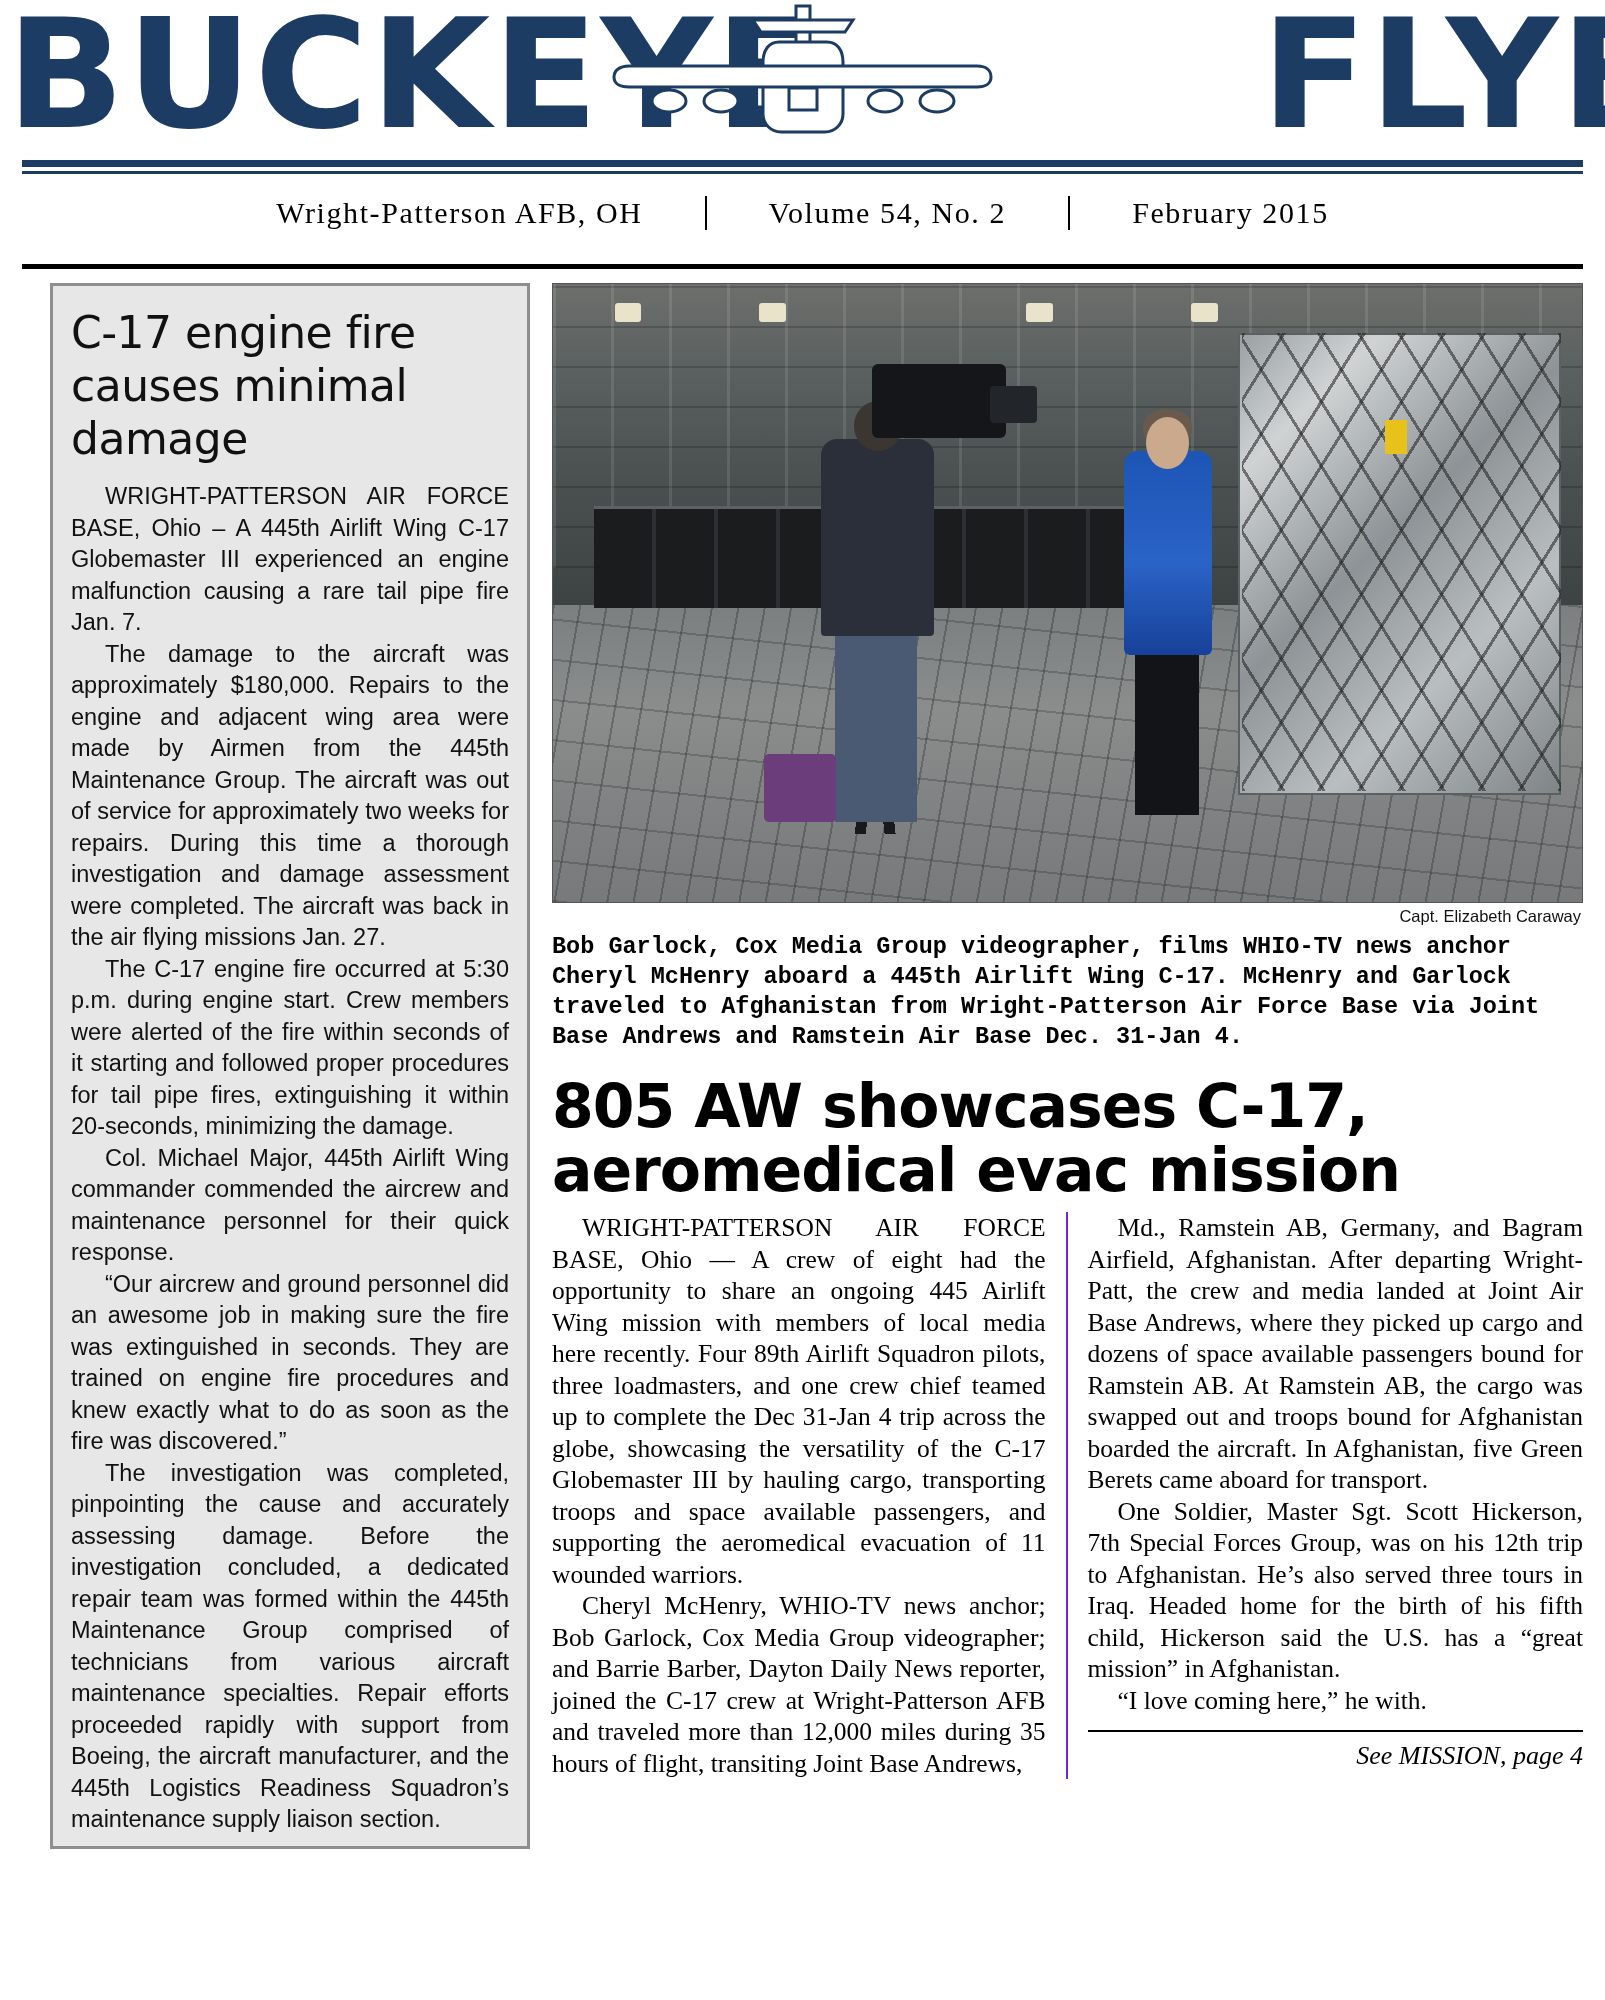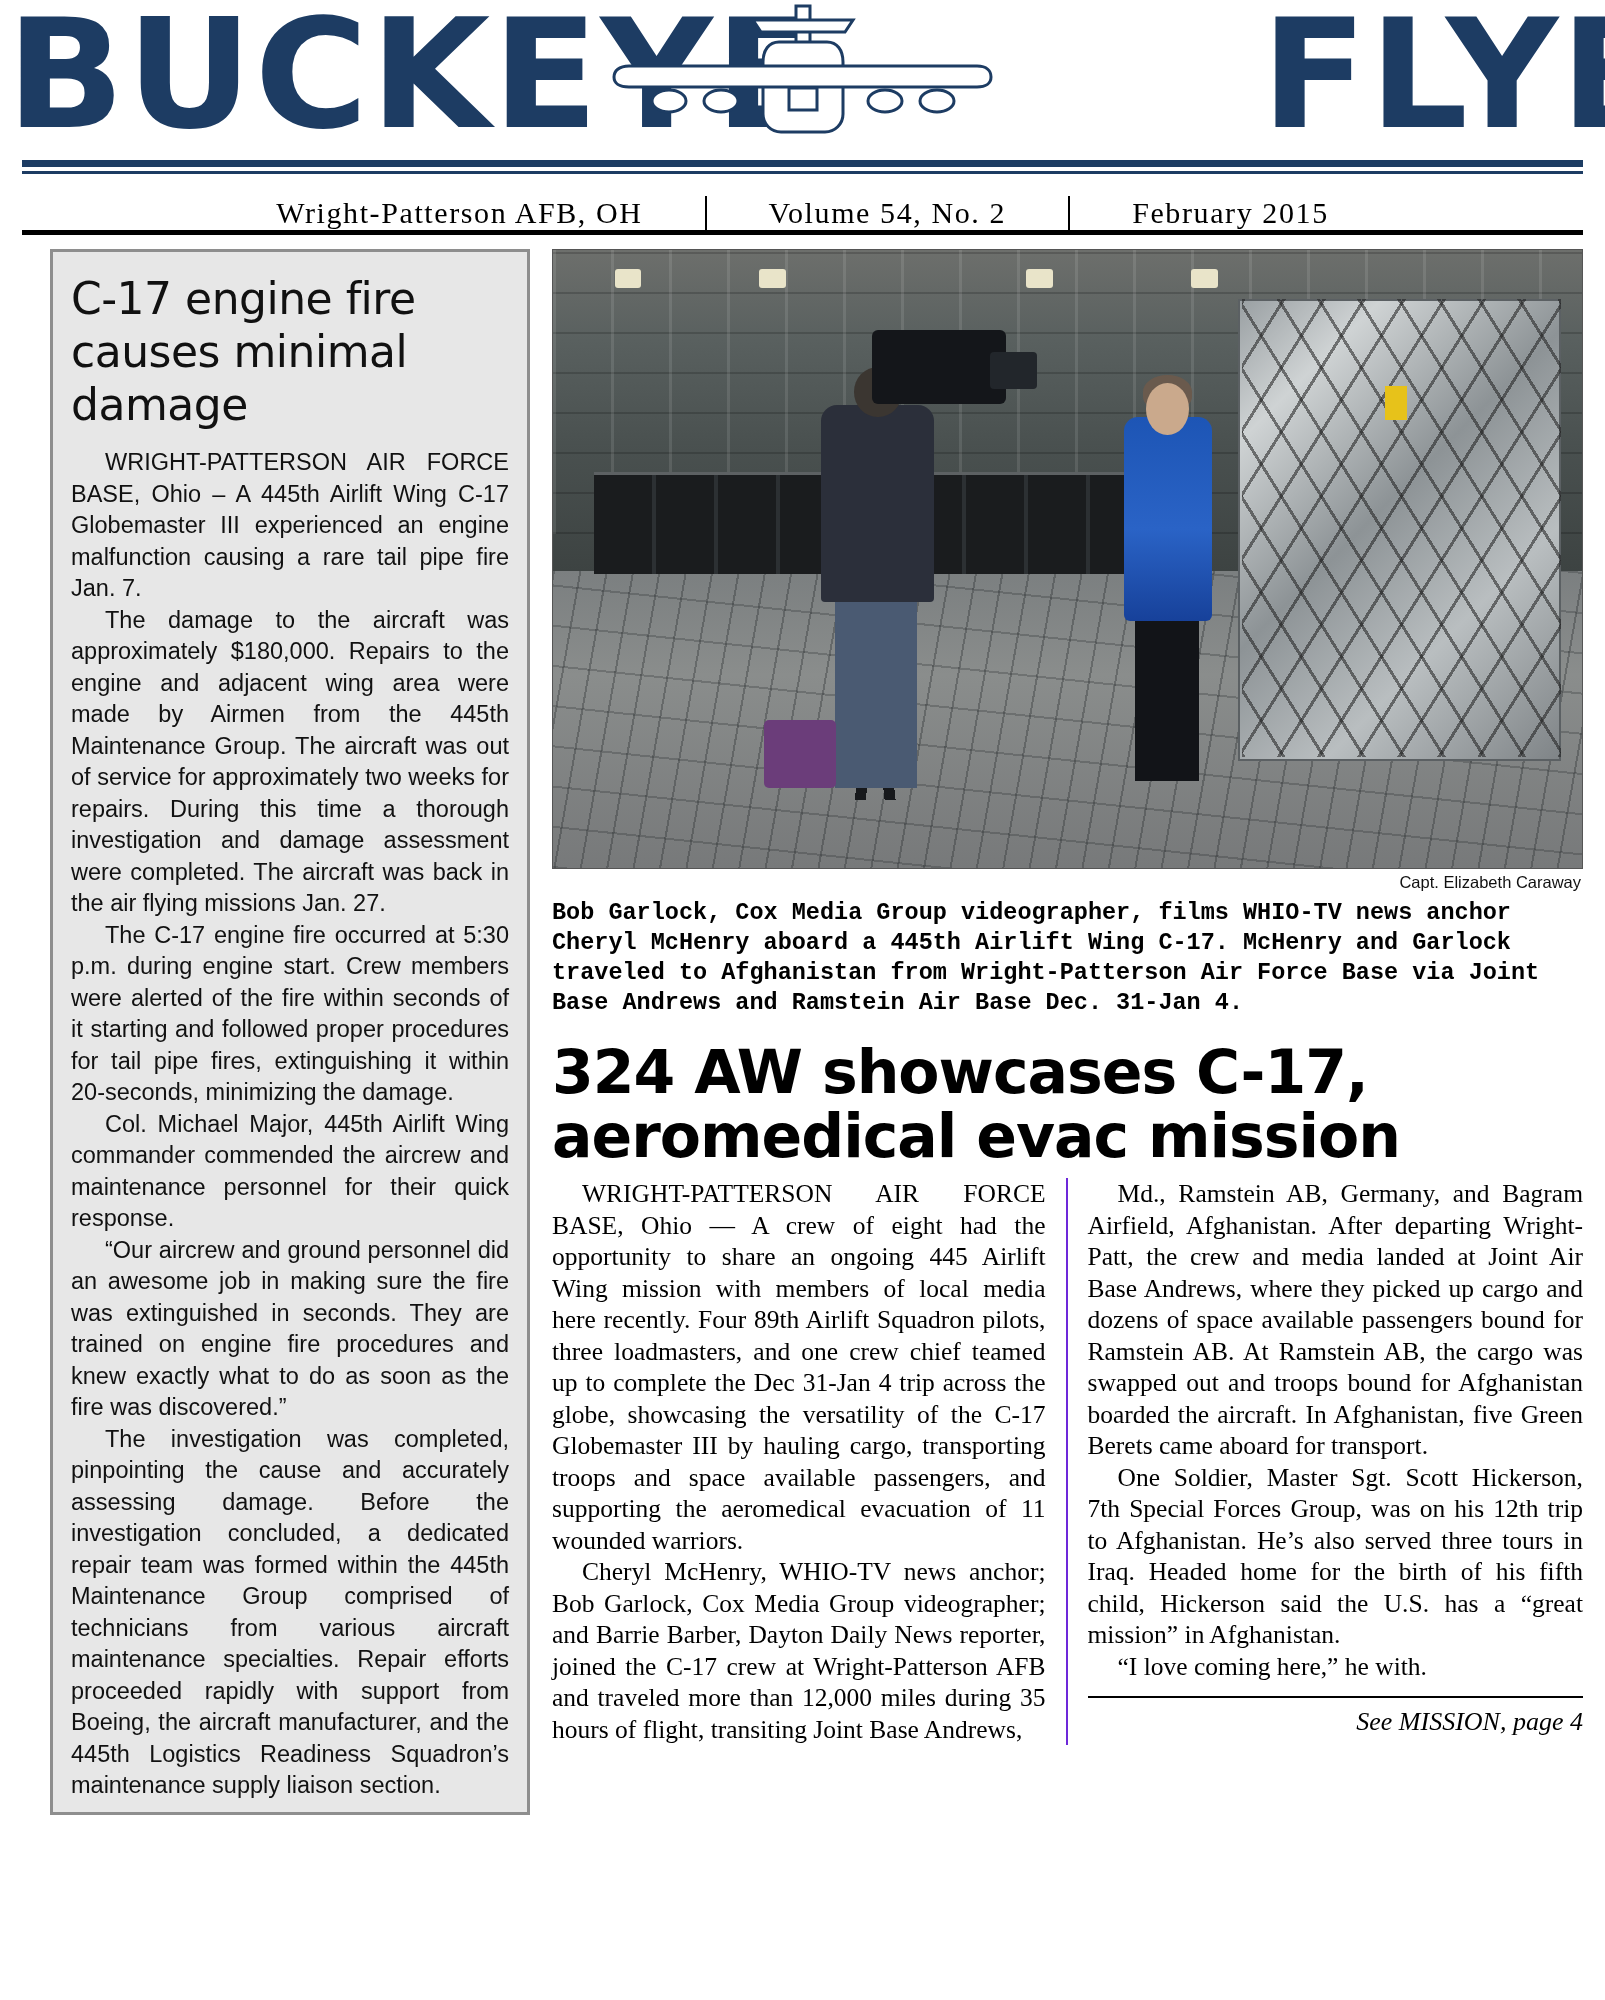--- a/index.html
+++ b/index.html
@@ -66,21 +66,21 @@
 
   
   .dateline {
     display: flex;
     align-items: center;
     justify-content: center;
     gap: 0px;
     font-family: "Liberation Serif", serif;
     font-size: 30px;
     letter-spacing: 1.6px;
-    padding: 22px 0 0 0;
+    padding: 22px 0 34px 0;
   }
   .dateline .sep {
     display: inline-block;
     width: 2px;
     height: 34px;
     background: #000;
     margin: 0 62px;
   }
 
   .top-rule {
@@ -397,21 +397,21 @@
         <div class="ph person-legs"></div>
         <div class="ph person-body"></div>
         <div class="ph person-hair"></div>
         <div class="ph person-head"></div>
         <div class="ph bag"></div>
       </div>
 
       <div class="credit">Capt. Elizabeth Caraway</div>
       <div class="caption">Bob Garlock, Cox Media Group videographer, films WHIO-TV news anchor Cheryl McHenry aboard a 445th Airlift Wing C-17. McHenry and Garlock traveled to Afghanistan from Wright-Patterson Air Force Base via Joint Base Andrews and Ramstein Air Base Dec. 31-Jan 4.</div>
 
-      <h2 class="main-headline">324 AW showcases C-17, aeromedical evac mission</h2>
+      <h2 class="main-headline">805 AW showcases C-17, aeromedical evac mission</h2>
 
       <div class="story-cols">
         <div class="story-col first">
           <p>WRIGHT-PATTERSON AIR FORCE BASE, Ohio — A crew of eight had the opportunity to share an ongoing 445 Airlift Wing mission with members of local media here recently. Four 89th Airlift Squadron pilots, three loadmasters, and one crew chief teamed up to complete the Dec 31-Jan 4 trip across the globe, showcasing the versatility of the C-17 Globemaster III by hauling cargo, transporting troops and space available passengers, and supporting the aeromedical evacuation of 11 wounded warriors.</p>
           <p>Cheryl McHenry, WHIO-TV news anchor; Bob Garlock, Cox Media Group videographer; and Barrie Barber, Dayton Daily News reporter, joined the C-17 crew at Wright-Patterson AFB and traveled more than 12,000 miles during 35 hours of flight, transiting Joint Base Andrews,</p>
         </div>
         <div class="story-col second">
           <p>Md., Ramstein AB, Germany, and Bagram Airfield, Afghanistan. After departing Wright-Patt, the crew and media landed at Joint Air Base Andrews, where they picked up cargo and dozens of space available passengers bound for Ramstein AB. At Ramstein AB, the cargo was swapped out and troops bound for Afghanistan boarded the aircraft. In Afghanistan, five Green Berets came aboard for transport.</p>
           <p>One Soldier, Master Sgt. Scott Hickerson, 7th Special Forces Group, was on his 12th trip to Afghanistan. He’s also served three tours in Iraq. Headed home for the birth of his fifth child, Hickerson said the U.S. has a “great mission” in Afghanistan.</p>
           <p>“I love coming here,” he with.</p>

